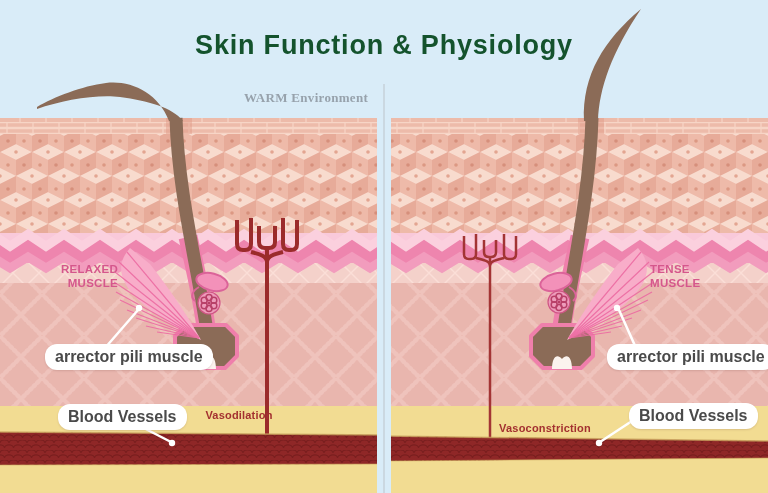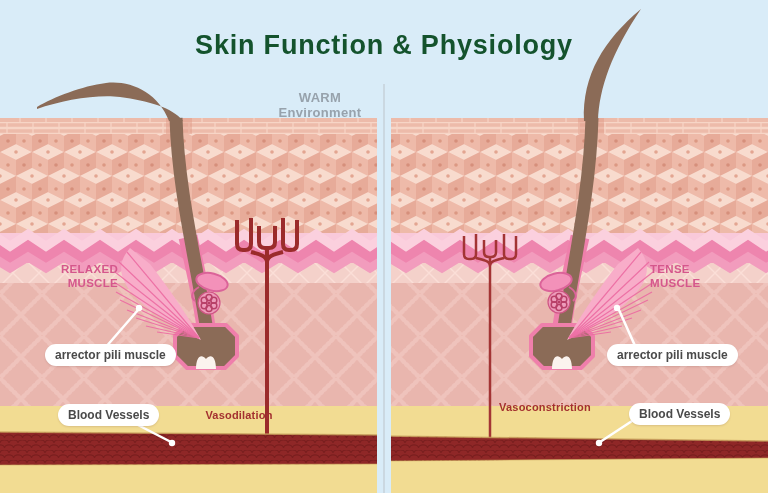--- a/index.html
+++ b/index.html
@@ -3,36 +3,36 @@
 <meta charset="utf-8">
 <style>
   html,body{margin:0;padding:0;background:#fff;}
   .stage{position:relative;width:768px;height:493px;overflow:hidden;
          font-family:"Liberation Sans",sans-serif;background:#d9ecf8;}
   .stage svg{position:absolute;left:0;top:0;}
   .overlay{position:absolute;pointer-events:none;}
   .title{left:0;right:0;top:30px;text-align:center;font-size:27px;font-weight:600;
          color:#14532d;letter-spacing:.8px;}
   .env{top:90px;font-size:13px;font-weight:bold;color:#97a2ac;letter-spacing:.3px;}
-  .env.warm{left:256px;width:128px;text-align:center;}
+  .env.warm{left:244px;width:128px;text-align:left;font-family:Liberation Serif, serif;}
   .env.cold{left:397px;width:150px;text-align:left;}
   .muscle-state{top:262px;width:64px;font-size:11.5px;font-weight:bold;
                 color:#d5578c;line-height:14px;letter-spacing:.3px;}
   .muscle-state.relaxed{left:54px;text-align:right;}
   .muscle-state.tense{left:650px;text-align:left;}
-  .pill{background:#ffffff;border-radius:12px;padding:4px 10px;font-size:12px;
+  .pill{background:#ffffff;border-radius:12px;padding:4px 10px;font-size:16px;
         font-weight:bold;color:#4a4a4a;white-space:nowrap;
         box-shadow:0 1px 2px rgba(90,40,40,.15);text-align:right;}
   .pill.arrector-left{left:45px;top:344px;}
   .pill.arrector-right{left:607px;top:344px;}
   .pill.vessels-left{left:58px;top:404px;}
   .pill.vessels-right{left:629px;top:403px;}
   .vaso{font-size:11px;font-weight:bold;color:#a33030;letter-spacing:.2px;text-align:center;}
   .vaso.dilate{left:194px;top:409px;width:90px;}
-  .vaso.constrict{left:497px;top:401px;width:96px;}
+  .vaso.constrict{left:497px;top:422px;width:96px;}
 </style>
 </head>
 <body>
 
 <div class="stage">
 
 <svg width="768" height="493" viewBox="0 0 768 493">
   <defs>
     <g id="cubeUnit">
       <path d="M0,0 L16,8 L0,16 L-16,8 Z" fill="#f8dbce"></path>

